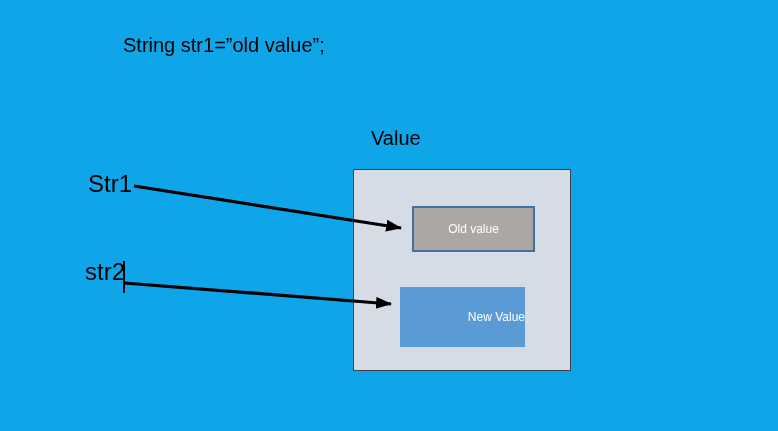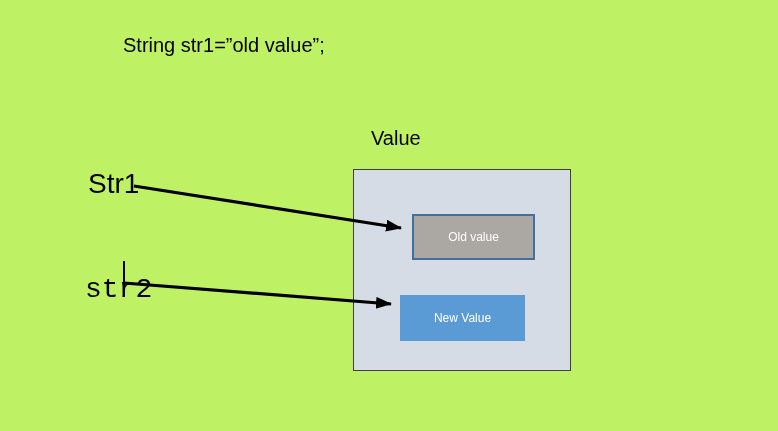--- a/index.html
+++ b/index.html
@@ -10,21 +10,21 @@
     --new-box-fill: #5B9BD5;
     --box-text: #FFFFFF;
     --arrow: #000000;
     --text: #000000;
   }
   html, body { margin: 0; padding: 0; background: #ffffff; }
   .canvas {
     position: relative;
     width: 778px;
     height: 431px;
-    background: #bef264;
+    background: #0ea5e9;
     overflow: hidden;
     font-family: "Liberation Sans", sans-serif;
     color: var(--text);
   }
   .code-line {
     position: absolute;
     font-size: 20px;
     line-height: 24px;
     white-space: nowrap;
   }
@@ -45,40 +45,40 @@
     box-sizing: border-box;
   }
   .value-box {
     position: absolute;
     display: flex;
     align-items: center;
     justify-content: center;
     font-size: 12px;
     color: var(--box-text);
     box-sizing: border-box;
-    margin-top: 8px;
   }
   .old-value-box {
     left: 412px; top: 206px;
     width: 123px; height: 46px;
     background: var(--old-box-fill);
     border: 2px solid var(--old-box-border);
   }
   .new-value-box {
     left: 400px; top: 287px;
-    width: 125px; height: 46px;
+    width: 125px; height: 60px;
     background: var(--new-box-fill);
+    justify-content: flex-end;
   }
   .ref-label {
     position: absolute;
-    font-size: 28px;
+    font-size: 24px;
     line-height: 24px;
   }
   .str1-label { left: 88px; top: 172px; }
-  .str2-label { left: 85px; top: 278px; font-family: Liberation Mono, monospace; }
+  .str2-label { left: 85px; top: 260px; }
   .text-cursor {
     position: absolute;
     left: 123px; top: 261px;
     width: 1.5px; height: 32px;
     background: var(--text);
   }
   .arrow-layer {
     position: absolute;
     left: 0; top: 0;
     width: 778px; height: 431px;

